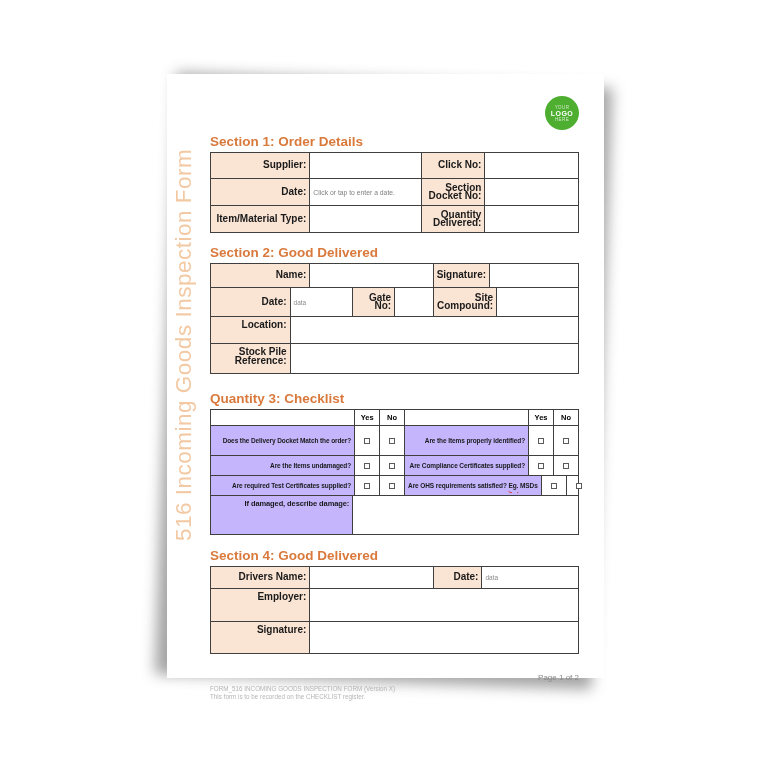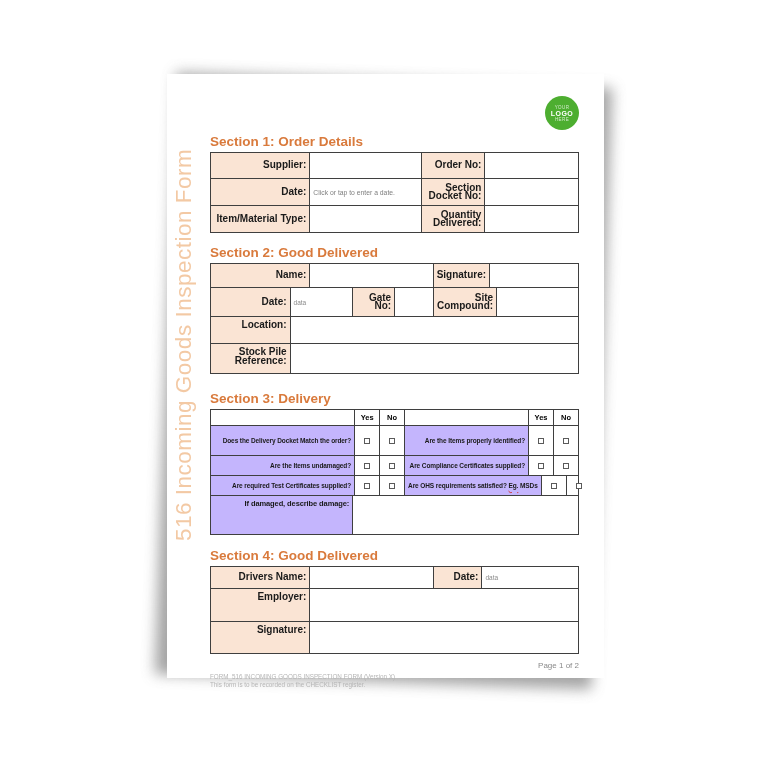--- a/index.html
+++ b/index.html
@@ -36,21 +36,21 @@
   .q { background:#c4b5fd; font-weight:bold; font-size:6.5px; color:#1a1a1a;
     justify-content:flex-end; text-align:right; line-height:8px; letter-spacing:-.1px; }
   .vc { align-items:center; } .vt { align-items:flex-start; }
   .ph { font-size:6.8px; color:#7f7f7f; }
   .tiny { font-size:6.5px; color:#8a8a8a; }
   .ynh { font-weight:bold; font-size:7.5px; justify-content:center; align-items:center; }
   .cbc { justify-content:center; align-items:center; }
   .cb { width:6px; height:6px; border:1px solid #5a5a5a; display:inline-block; background:#fff; }
   .eg { text-decoration:underline; text-decoration-style:wavy; text-decoration-color:#d03434; text-decoration-thickness:1px; }
 
-  .pageno { text-align:right; font-size:8px; color:#8a8a8a; margin-top:7px; }
+  .pageno { text-align:right; font-size:8px; color:#8a8a8a; margin-top:19px; }
   .foot { font-size:6.3px; color:#b5b5b5; line-height:8px; margin-top:3px; }
 </style>
 </head>
 <body>
 
 <div class="stage">
   <div class="paper-shadow"></div>
 
   <div class="paper">
 
@@ -62,21 +62,21 @@
       <span class="sm">HERE</span>
     </div>
 
     <div class="content">
 
       <div class="sec-head">Section 1: Order Details</div>
       <div class="tbl">
         <div class="trow" style="min-height:25px">
           <div class="cell lbl vc" style="flex:0 0 26.8%">Supplier:</div>
           <div class="cell vc" style="flex:0 0 30.4%"></div>
-          <div class="cell lbl vc" style="flex:0 0 17.3%">Order No:</div>
+          <div class="cell lbl vc" style="flex:0 0 17.3%">Click No:</div>
           <div class="cell vc" style="flex:0 0 25.5%"></div>
         </div>
         <div class="trow" style="min-height:27px">
           <div class="cell lbl vc" style="flex:0 0 26.8%">Date:</div>
           <div class="cell vc" style="flex:0 0 30.4%">
             <span class="ph">Click or tap to enter a date.</span>
           </div>
           <div class="cell lbl vc" style="flex:0 0 17.3%">Section Docket No:</div>
           <div class="cell vc" style="flex:0 0 25.5%"></div>
         </div>
@@ -109,21 +109,21 @@
         <div class="trow" style="min-height:27px">
           <div class="cell lbl vt" style="flex:0 0 21.4%; padding-top:4px">Location:</div>
           <div class="cell" style="flex:0 0 78.6%"></div>
         </div>
         <div class="trow" style="min-height:30px">
           <div class="cell lbl vt" style="flex:0 0 21.4%; padding-top:4px">Stock Pile Reference:</div>
           <div class="cell" style="flex:0 0 78.6%"></div>
         </div>
       </div>
 
-      <div class="sec-head m2">Section 3: Delivery</div>
+      <div class="sec-head m2">Quantity 3: Checklist</div>
       <div class="tbl">
         <div class="trow" style="min-height:15px">
           <div class="cell" style="flex:0 0 39%"></div>
           <div class="cell ynh" style="flex:0 0 6.8%">Yes</div>
           <div class="cell ynh" style="flex:0 0 6.8%">No</div>
           <div class="cell" style="flex:0 0 33.8%"></div>
           <div class="cell ynh" style="flex:0 0 6.8%">Yes</div>
           <div class="cell ynh" style="flex:0 0 6.8%">No</div>
         </div>
         <div class="trow" style="min-height:30px">

